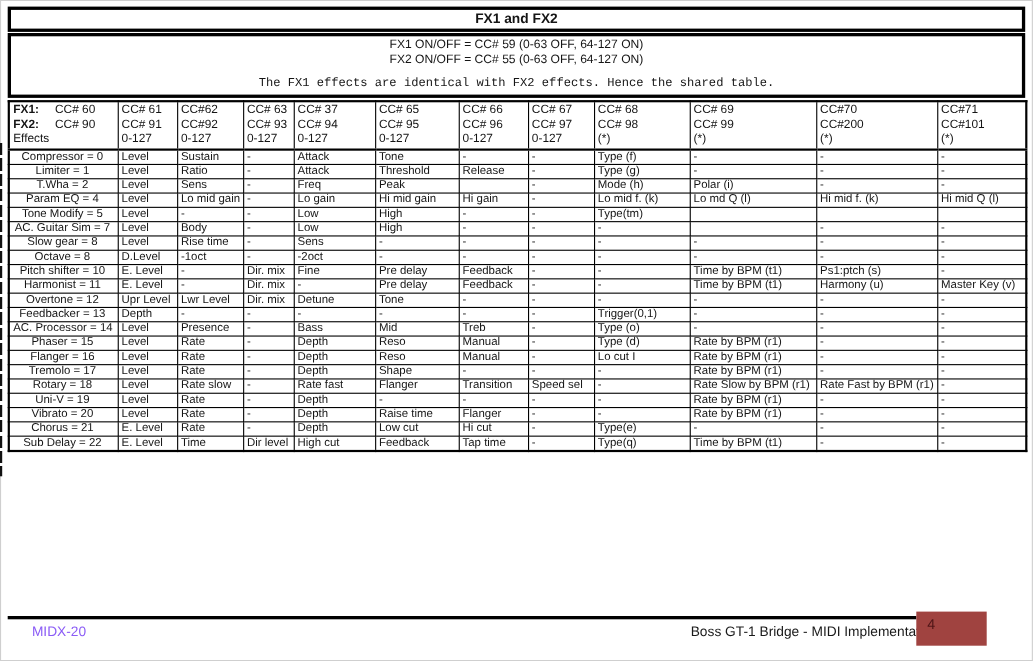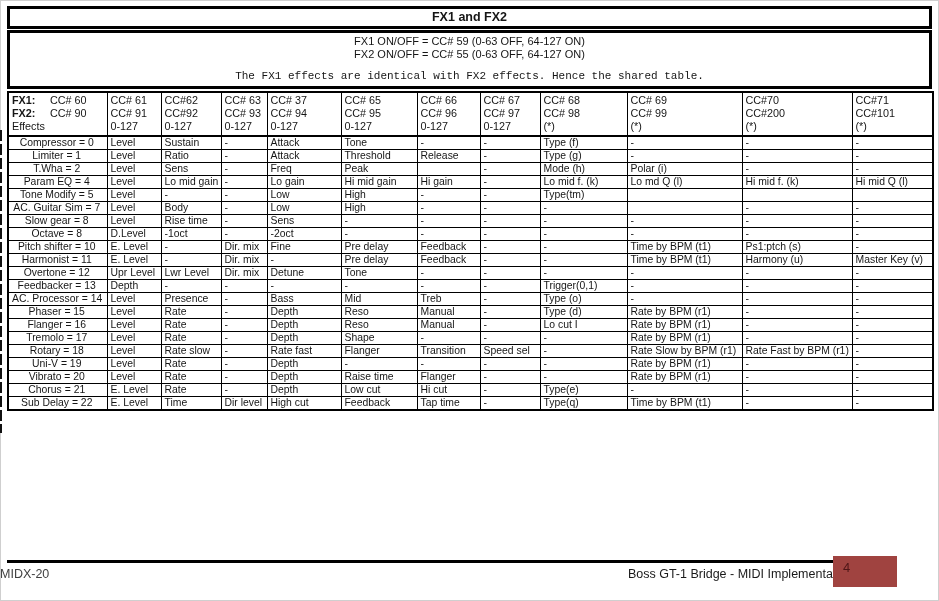--- a/index.html
+++ b/index.html
@@ -33,21 +33,21 @@
     padding:1px 3px;border-bottom:2px solid #000;height:40px;margin-left:48px;
   }
   table.fx thead th .b{font-weight:bold;display:inline-block;width:38px;}
   table.fx tbody th{text-align:center;padding-right:5px;}
   table.fx tbody td,table.fx tbody th{height:12px;line-height:12px;font-size:10.4px;}
   .edge-artifact{
     position:absolute;left:0;top:130px;width:2px;height:303px;
     background:repeating-linear-gradient(to bottom,#111 0 11px,#fff 11px 14px);
   }
   .footer-line{position:absolute;left:7px;top:560px;width:826px;height:3px;background:#000;}
-  .footer-left{position:absolute;left:0;top:567px;font-size:12.5px;color:#404040;}
+  .footer-left{position:absolute;left:29px;top:567px;font-size:12.5px;color:#8b5cf6;}
   .footer-center{position:absolute;left:7px;top:567px;width:846px;text-align:right;font-size:12.5px;color:#1a1a1a;}
   .page-box{
     position:absolute;left:833px;top:556px;width:64px;height:31px;
     background:#a04340;
   }
   .page-num{padding:4px 0 0 10px;font-size:13px;}
 </style>
 </head>
 <body>
 

